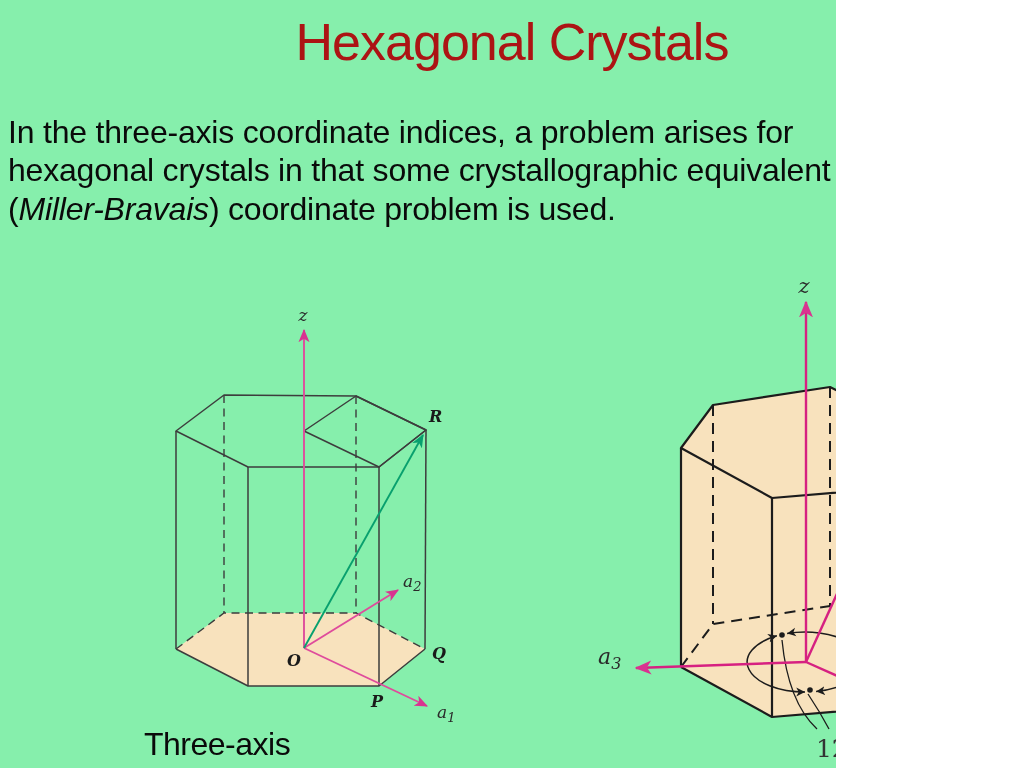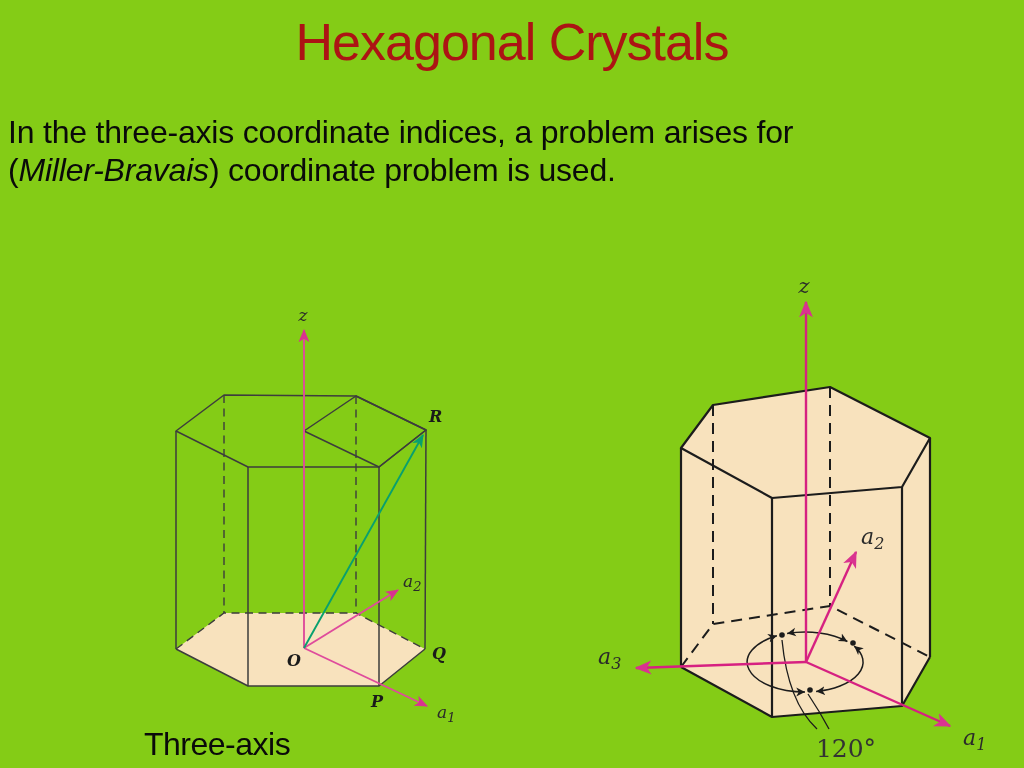--- a/index.html
+++ b/index.html
@@ -1,19 +1,19 @@
 <!DOCTYPE html>
 <html><head>
 <meta charset="utf-8">
 <style>
   html,body{margin:0;padding:0;background:#ffffff;}
   .slide{
     position:relative;
-    width:1024px;height:768px;
-    background:#84cc16;
+    width:836px;height:768px;
+    background:#86efac;
     overflow:hidden;
     font-family:"Liberation Sans", sans-serif;
   }
   .title{
     position:absolute;
     top:12px;left:0;width:1024px;
     margin:0;
     text-align:center;
     font-size:52px;
     font-weight:400;
@@ -46,20 +46,21 @@
 </style>
 </head>
 <body>
 
 <div class="slide">
 
   <h1 class="title">Hexagonal Crystals</h1>
 
   <div class="body-text">
     <div>In the three-axis coordinate indices, a problem arises for</div>
+    <div>hexagonal crystals in that some crystallographic equivalent</div>
     <div><span>(</span><em>Miller-Bravais</em><span>) coordinate problem is used.</span></div>
   </div>
 
   <svg width="1024" height="768" viewBox="0 0 1024 768">
     <defs>
       <marker id="ah-pink" viewBox="0 0 12 10" refX="11" refY="5" markerWidth="7" markerHeight="6" orient="auto">
         <path d="M0,0 L12,5 L0,10 L3.2,5 Z" fill="#d93390"></path>
       </marker>
       <marker id="ah-green" viewBox="0 0 12 10" refX="11" refY="5" markerWidth="7" markerHeight="6" orient="auto">
         <path d="M0,0 L12,5 L0,10 L3.2,5 Z" fill="#08a06e"></path>

